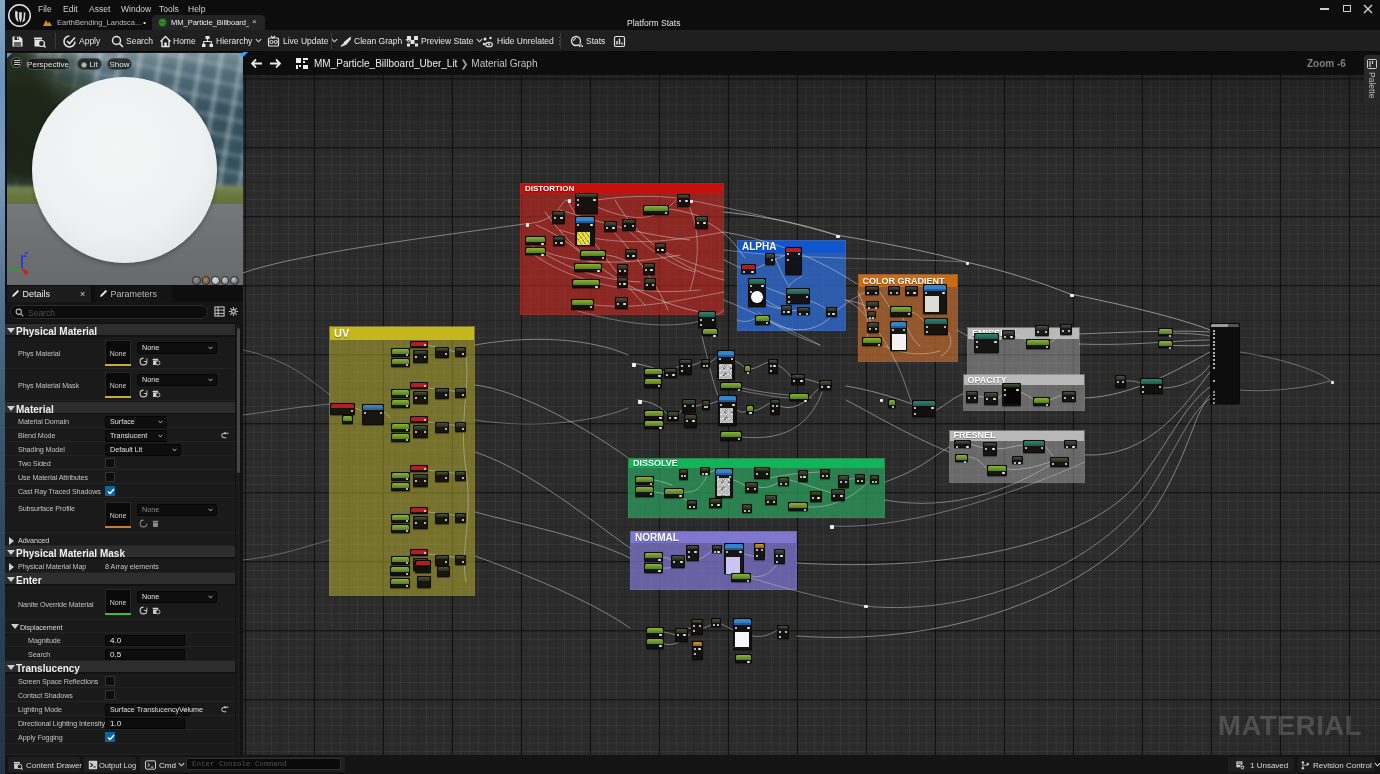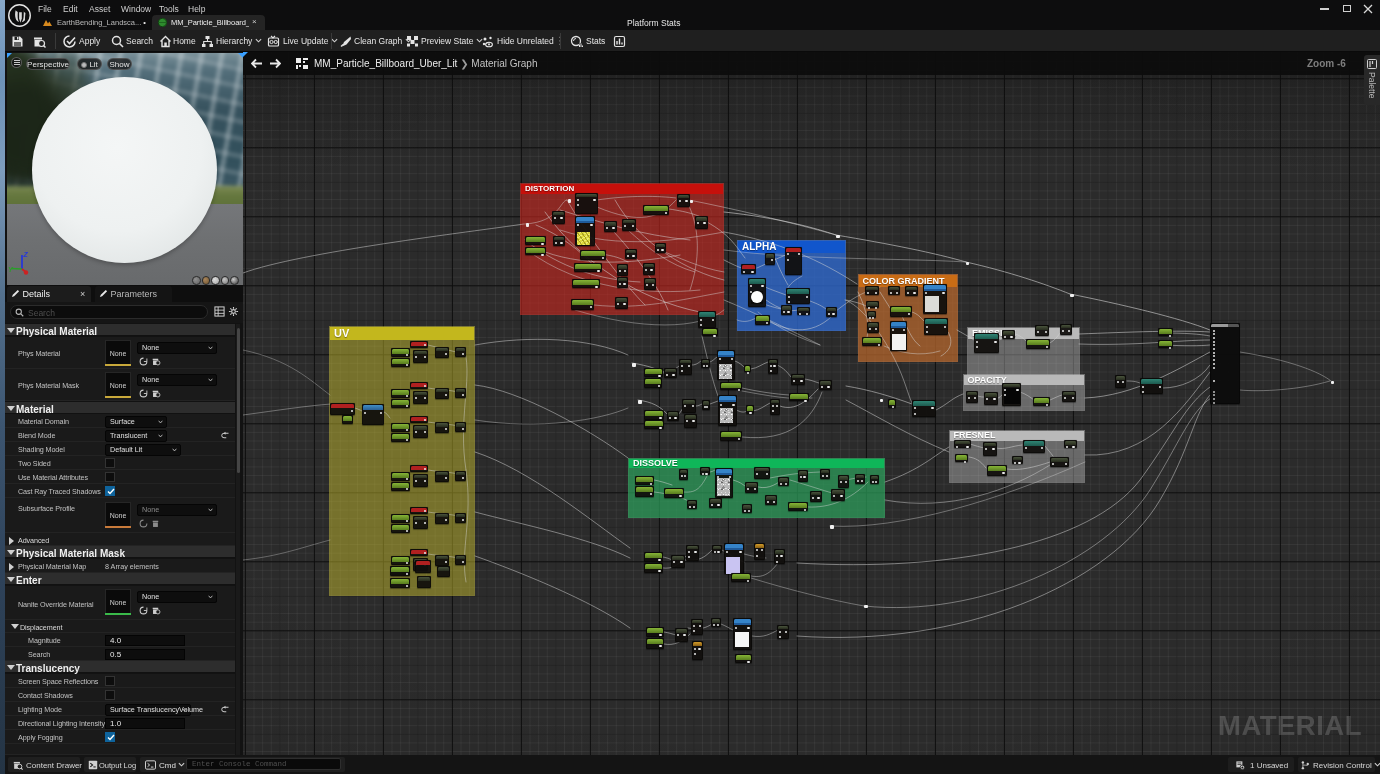--- a/index.html
+++ b/index.html
@@ -460,20 +460,23 @@
 <div class="cbt" style="height:10px;background:#b9b9b9;font-size:9px;line-height:10px">OPACITY</div>
 </div>
 <div class="cb" style="left:705.5px;top:378px;width:136.5px;height:53px;background:rgba(200,200,200,0.4)">
 <div class="cbt" style="height:9.5px;background:#b9b9b9;font-size:9px;line-height:9.5px">FRESNEL</div>
 </div>
 <div class="cb" style="left:86px;top:274px;width:146px;height:270px;background:rgba(200,190,45,0.48)">
 <div class="cbt" style="height:13px;background:#c3b71d;font-size:11px;line-height:13px">UV</div>
 </div>
 <div class="cb" style="left:385px;top:406px;width:256.5px;height:60px;background:rgba(44,160,92,0.72)">
 <div class="cbt" style="height:9px;background:#0fb659;font-size:9px;line-height:9px">DISSOLVE</div>
+</div>
+<div class="cb" style="left:387px;top:479px;width:166.5px;height:59px;background:rgba(120,112,195,0.8)">
+<div class="cbt" style="height:11px;background:#8078ce;font-size:10px;line-height:11px">NORMAL</div>
 </div>
 <svg class="abs" style="left:0;top:0" width="1137" height="703" viewBox="0 0 1137 703">
       <g transform="translate(-243,-52)" fill="none" stroke-linecap="round">
 <path d="M243,273 C300,252 470,232 524,224" stroke="rgba(214,214,214,0.5)" stroke-width="1"></path>
 <path d="M525,224 C560,222 560,200 567,200" stroke="rgba(214,214,214,0.45)" stroke-width="1"></path>
 <path d="M243,415 C280,410 305,406 331,404" stroke="rgba(214,214,214,0.4)" stroke-width="1"></path>
 <path d="M243,350 C290,360 310,380 330,395" stroke="rgba(214,214,214,0.35)" stroke-width="1"></path>
 <path d="M243,560 C280,556 300,548 330,540" stroke="rgba(214,214,214,0.35)" stroke-width="1"></path>
 <path d="M545,212 C580,262 640,300 700,312" stroke="rgba(214,214,214,0.55)" stroke-width="1"></path>
 <path d="M567,200 C590,240 625,285 645,305" stroke="rgba(214,214,214,0.5)" stroke-width="1"></path>

